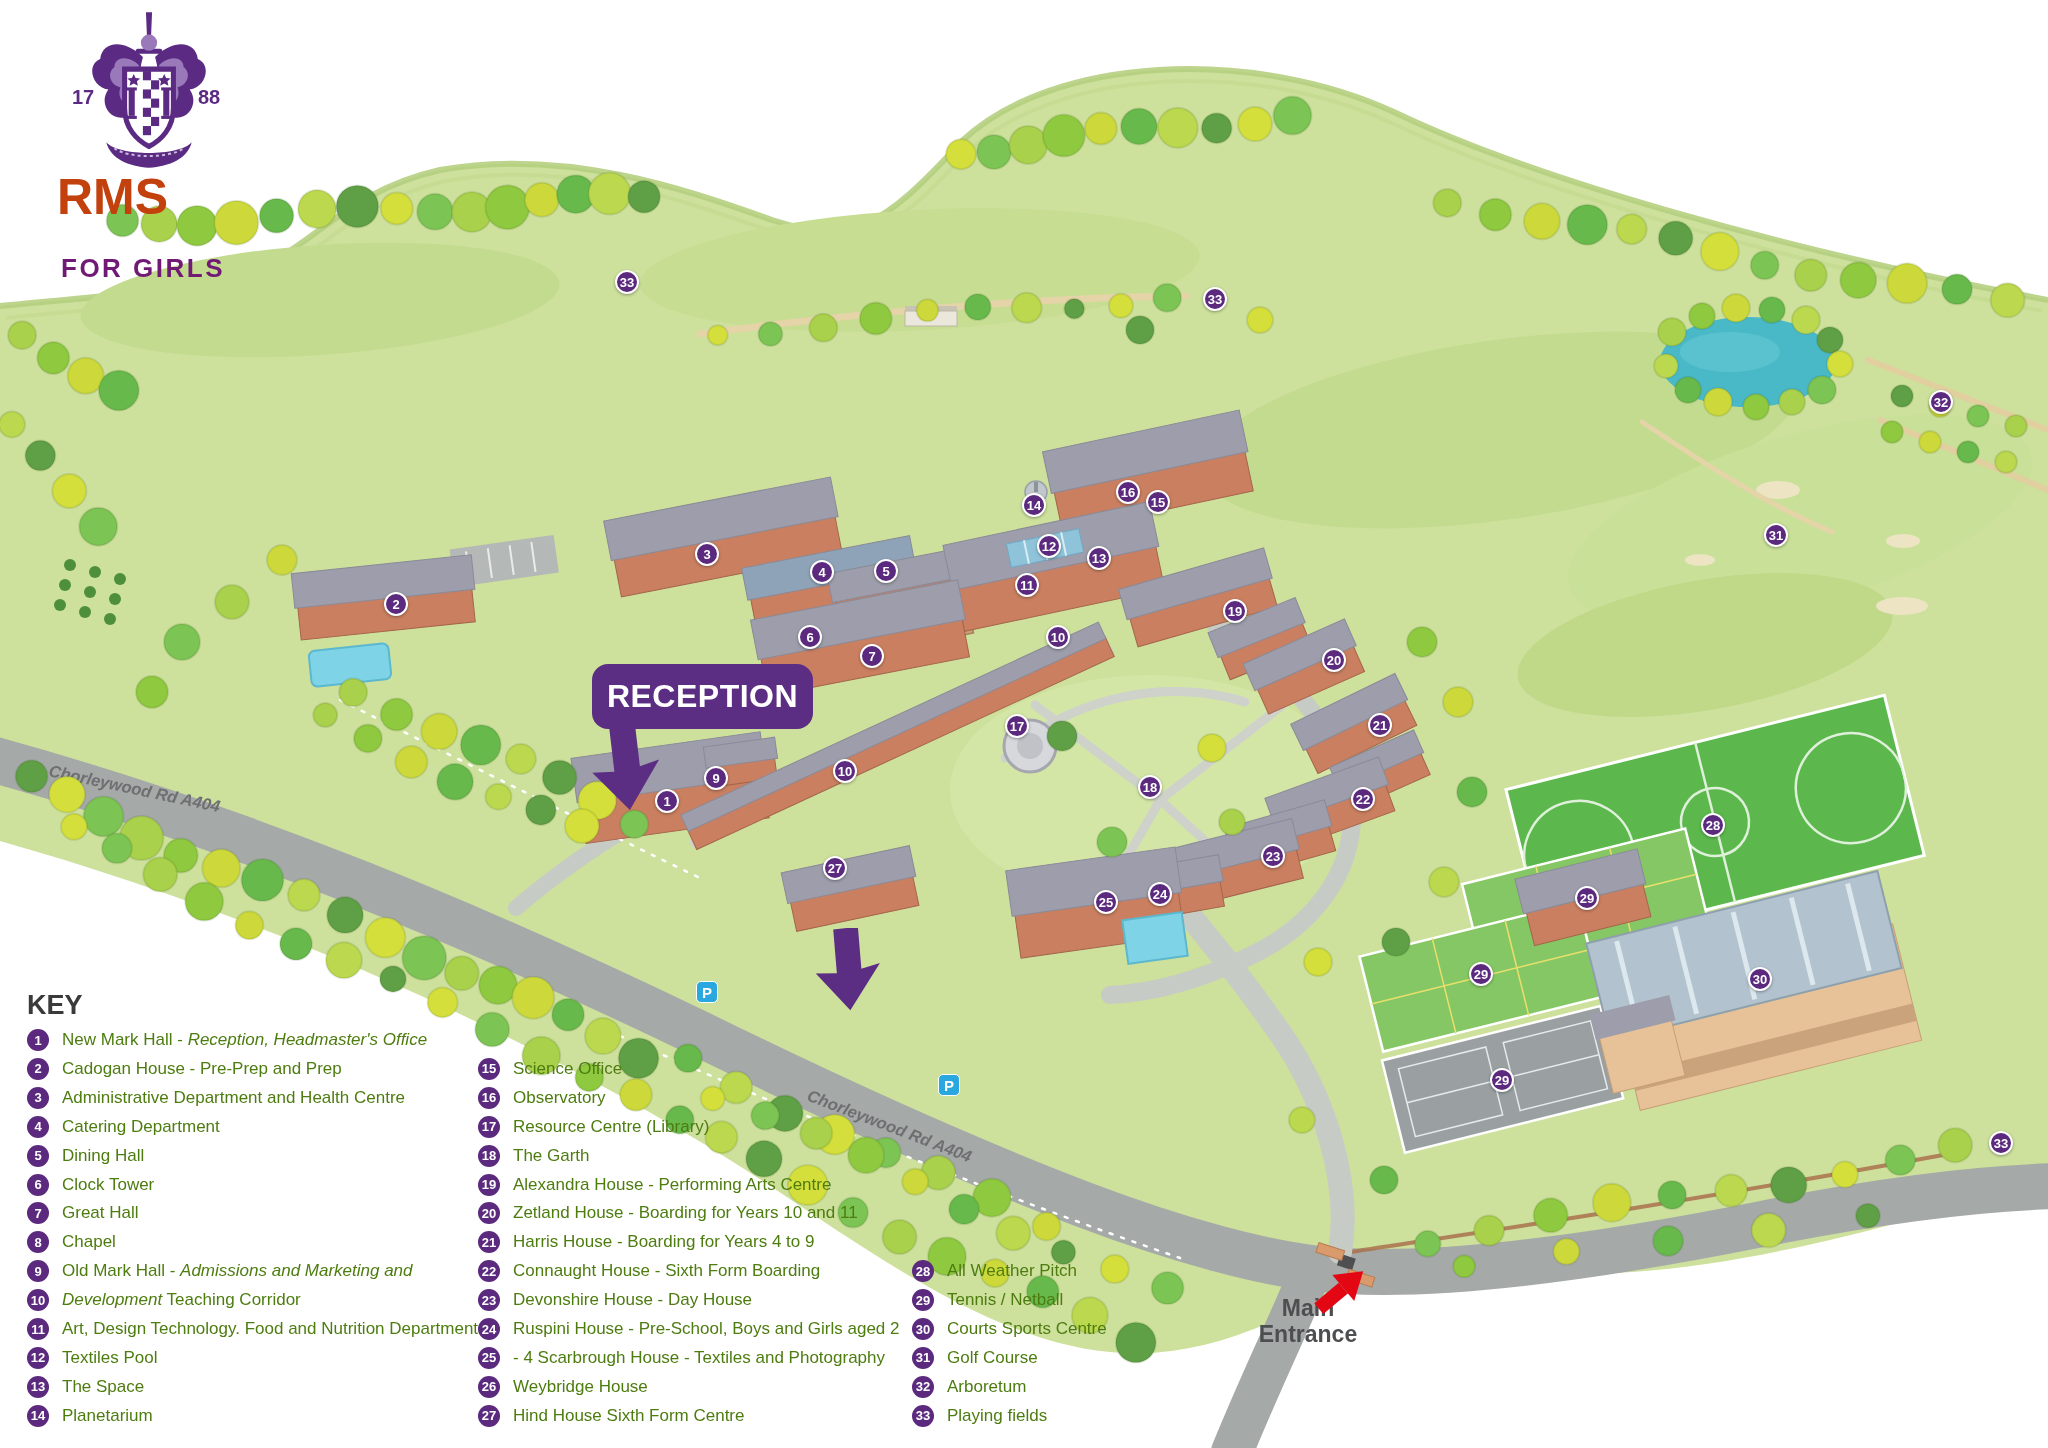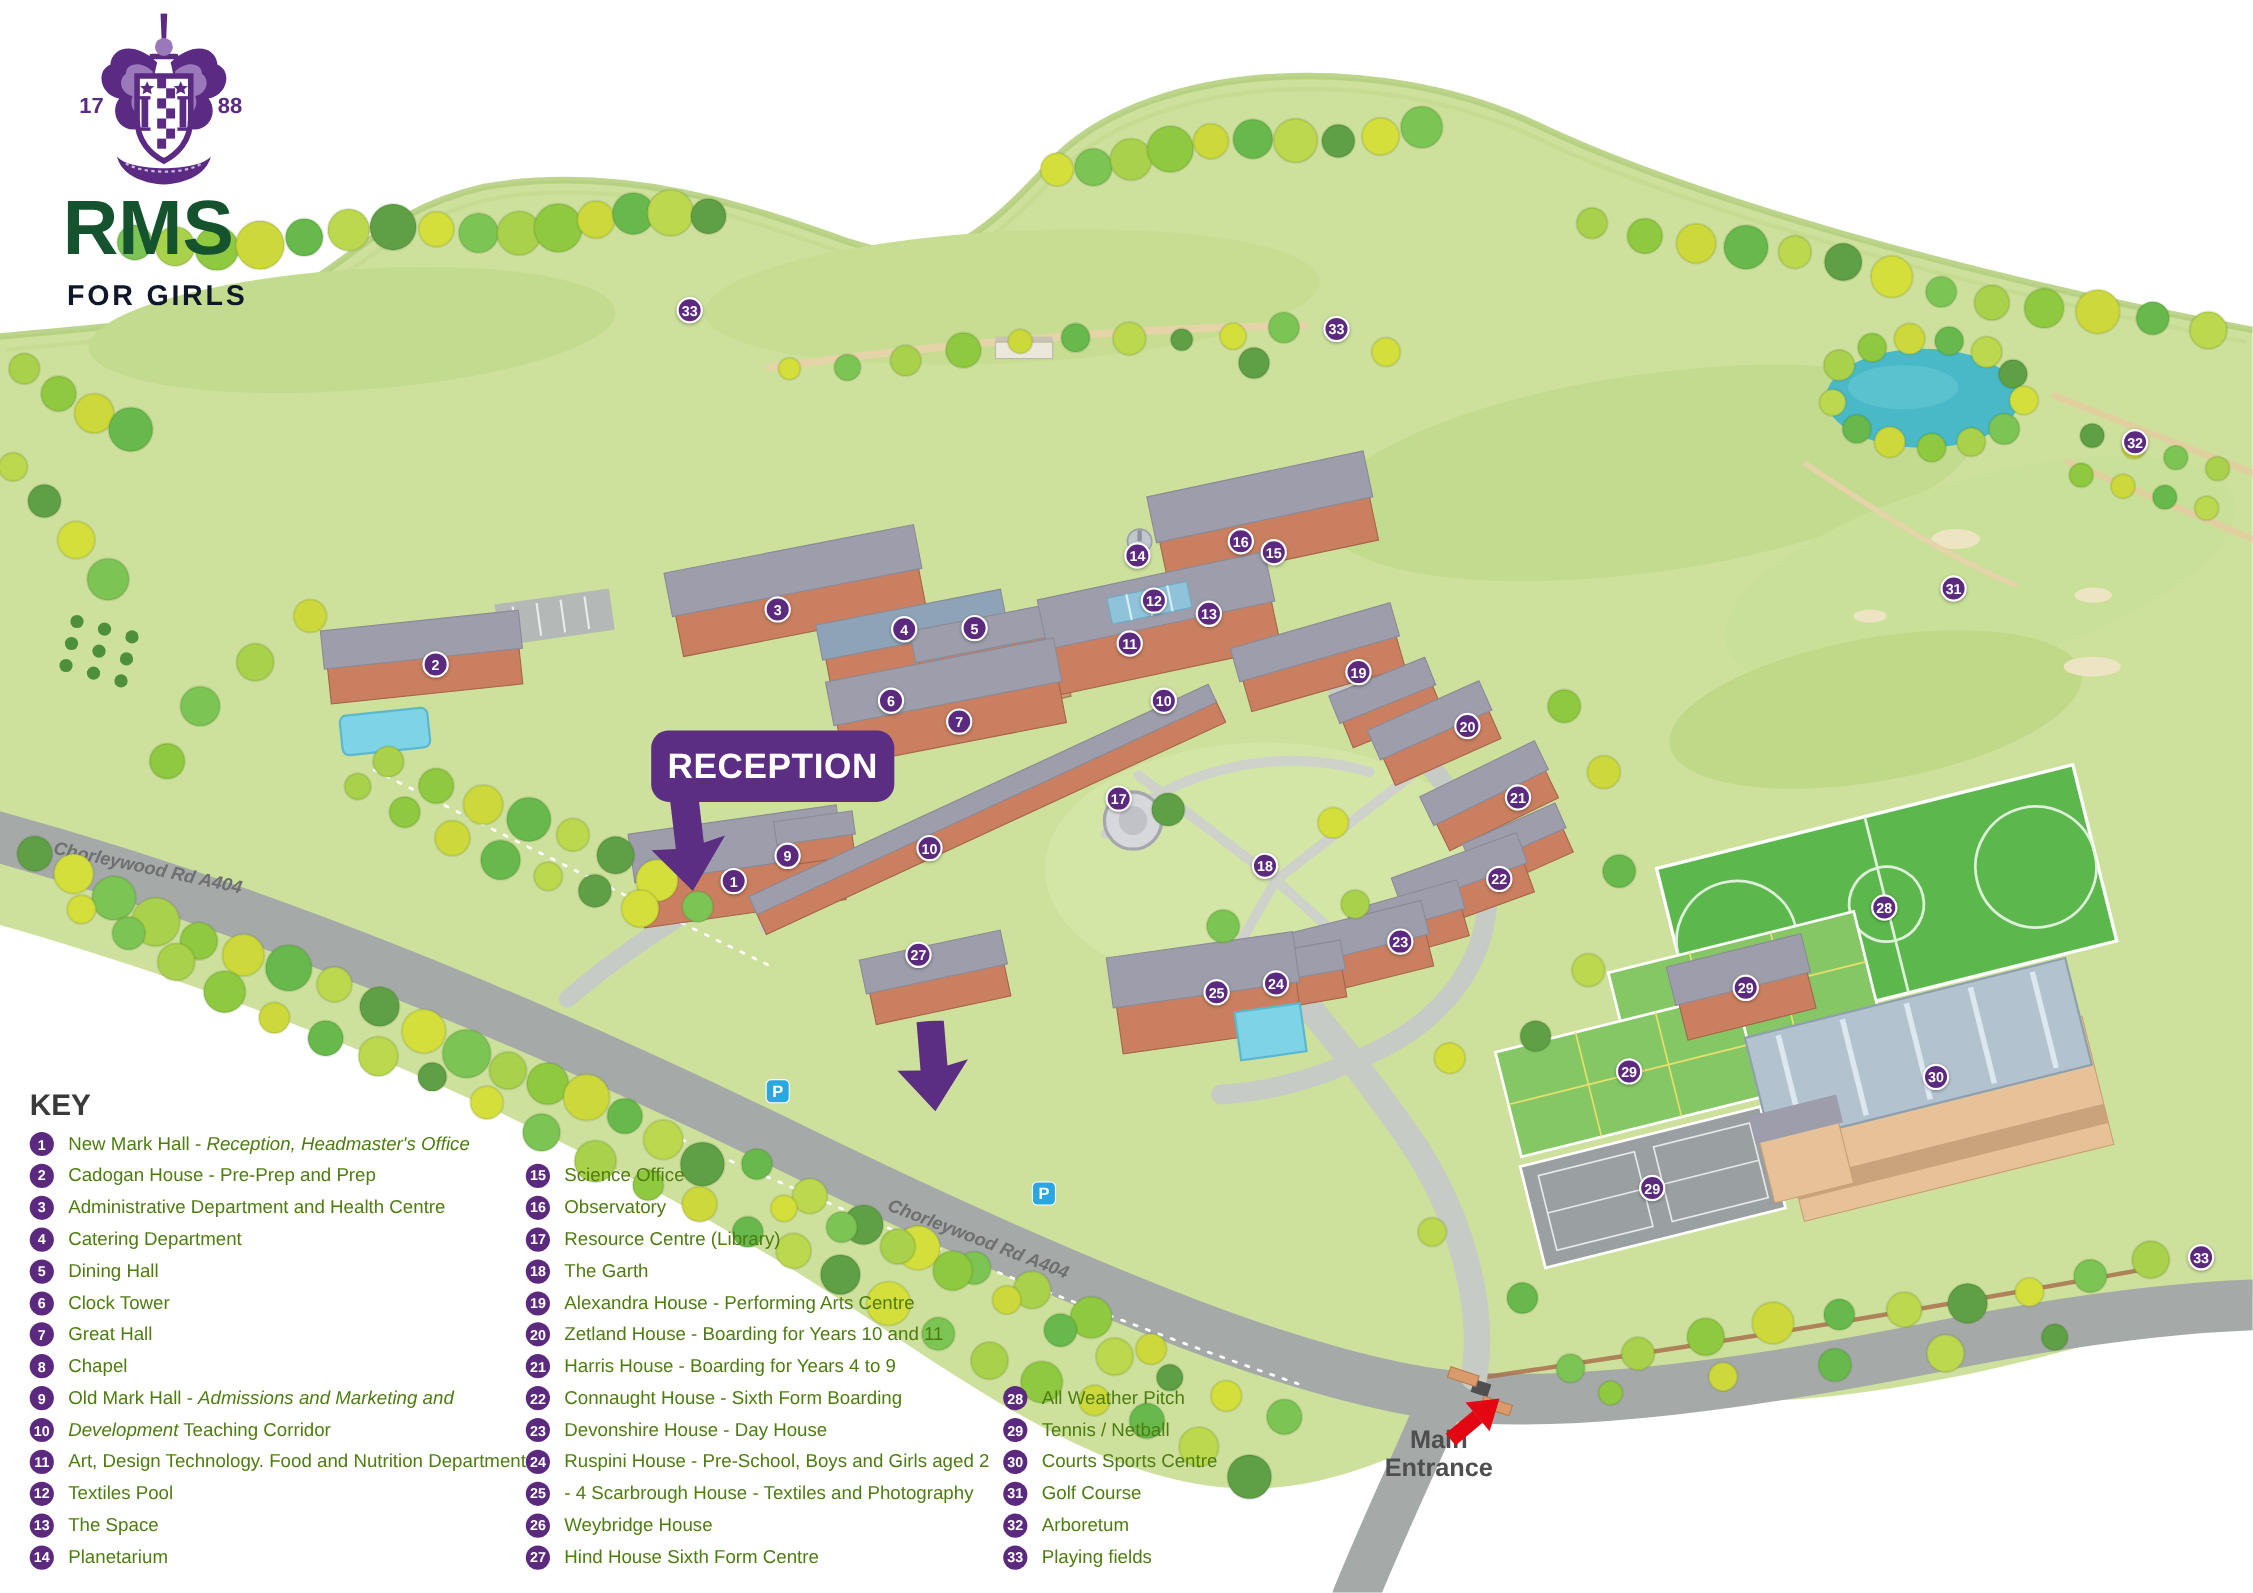--- a/index.html
+++ b/index.html
@@ -26,22 +26,22 @@
 
   #entrance-label{position:absolute;left:1242px;top:1296px;width:132px;text-align:center;
     color:#4d4e50;font-weight:bold;font-size:23px;line-height:1.12;z-index:6;}
   #entrance-arrow{position:absolute;left:1308px;top:1258px;z-index:6;}
 
   #logo{position:absolute;left:0;top:0;width:300px;height:300px;z-index:8;}
   #crest{position:absolute;left:88px;top:12px;}
   .year{position:absolute;font-size:20px;font-weight:bold;color:#5b2a83;}
   #year-left{left:72px;top:86px;}
   #year-right{left:198px;top:86px;}
-  #rms-name{position:absolute;left:57px;top:172px;font-size:70px;font-weight:bold;color:#14532d;line-height:1;}
-  #rms-tagline{position:absolute;left:61px;top:253px;font-size:26px;font-weight:bold;color:#0f172a;letter-spacing:2.5px;}
+  #rms-name{position:absolute;left:57px;top:172px;font-size:50px;font-weight:bold;color:#c2410c;line-height:1;}
+  #rms-tagline{position:absolute;left:61px;top:253px;font-size:26px;font-weight:bold;color:#701a75;letter-spacing:2.5px;}
 
   #key{position:absolute;left:0;top:0;z-index:8;}
   #key-title{position:absolute;left:27px;top:990px;font-size:27px;font-weight:bold;color:#3a3a3a;}
   .key-item{position:absolute;height:24px;display:flex;align-items:center;gap:13px;white-space:nowrap;}
   .key-num{width:22px;height:22px;border-radius:50%;background:#5b2a7e;color:#fff;font-size:13px;
     font-weight:bold;display:flex;align-items:center;justify-content:center;flex:0 0 22px;line-height:1;}
   .key-text{font-size:17px;color:#4d7c0f;}
   .key-text i{font-style:italic;}
 </style>
 </head>

